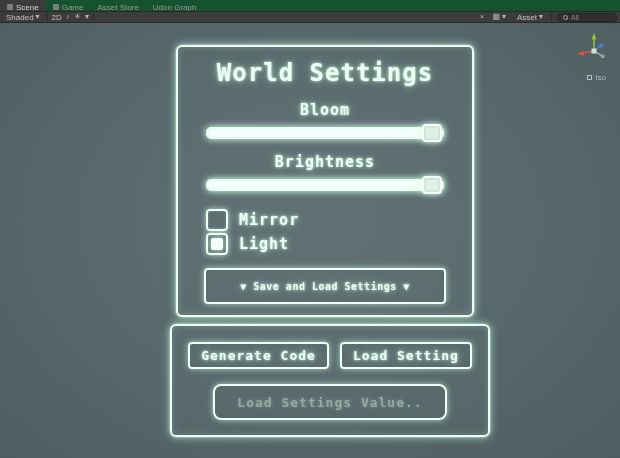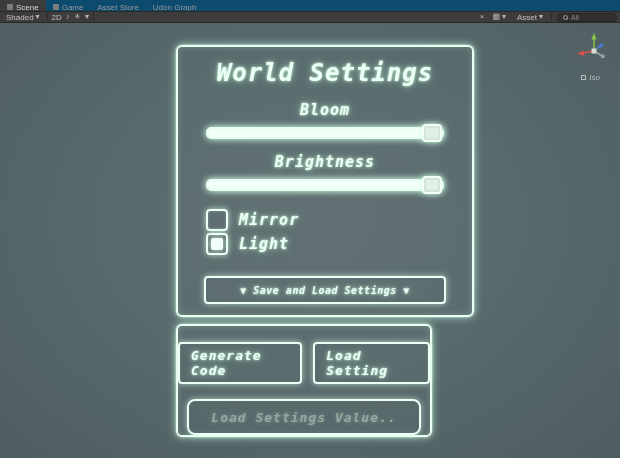--- a/index.html
+++ b/index.html
@@ -5,21 +5,21 @@
   html,body{margin:0;padding:0;background:#222;}
   *{box-sizing:border-box;}
   .root{
     position:relative;width:620px;height:458px;overflow:hidden;
     font-family:"Liberation Sans",sans-serif;
     background:#3c3c3c;
   }
   
   .tab-bar{
     position:absolute;top:0;left:0;right:0;height:14px;
-    background:#0c4a6e;display:flex;align-items:stretch;
+    background:#14532d;display:flex;align-items:stretch;
     font-size:8px;color:#9a9a9a;
   }
   .tab{display:flex;align-items:center;gap:3px;padding:0 7px;cursor:default;}
   .tab.active{background:#3c3c3c;color:#d6d6d6;}
   .tab-cube{width:6px;height:6px;background:#7d7d7d;border-radius:1px;display:inline-block;}
   .toolbar{
     position:absolute;top:11px;left:0;right:0;height:12px;
     background:#3c3c3c;border-top:1px solid #292929;border-bottom:1px solid #2a2a2a;
     display:flex;align-items:center;font-size:8px;color:#c2c2c2;padding:0 3px;gap:5px;
   }
@@ -37,21 +37,20 @@
   .mag::after{content:"";position:absolute;left:3px;top:3px;width:2px;height:1px;background:#9a9a9a;transform:rotate(45deg);}
   .search-input{
     background:transparent;border:none;outline:none;color:#bdbdbd;
     font-size:7px;width:40px;padding:0;font-family:"Liberation Sans",sans-serif;
   }
   .search-input::placeholder{color:#8b8b8b;}
   
   .scene{
     position:absolute;top:23px;left:0;width:620px;height:435px;
     background:radial-gradient(ellipse at 50% 45%, #5e6e71 0%, #586a6d 45%, #4e5d60 100%);
-    font-style:italic;
   }
   
   .glow-panel{
     position:absolute;border:2px solid #eafff3;border-radius:6px;
     box-shadow:0 0 8px rgba(205,255,226,.75),0 0 2px rgba(235,255,244,.9),inset 0 0 7px rgba(205,255,226,.22);
     background:rgba(255,255,255,.02);
     display:flex;flex-direction:column;align-items:center;
     font-family:"DejaVu Sans Mono",monospace;color:#ecfff4;font-weight:700;
   }
   .glow-text{
@@ -83,45 +82,45 @@
   .check-row{display:flex;align-items:center;gap:11px;cursor:default;}
   .checkbox{
     position:relative;width:22px;height:22px;border:2px solid #eefff5;border-radius:4px;
     box-shadow:0 0 6px rgba(205,255,226,.8),inset 0 0 3px rgba(205,255,226,.3);
     flex:0 0 auto;
   }
   .check-inner{position:absolute;inset:3px;border-radius:2px;background:#f1fff8;box-shadow:0 0 6px rgba(215,255,232,.95);display:none;}
   .checkbox.checked .check-inner{display:block;}
   .check-label{font-size:15px;}
   .saveload-btn{
-    margin-top:auto;margin-bottom:11px;width:242px;height:28px;
+    margin-top:auto;margin-bottom:11px;width:242px;height:36px;
     border:2px solid #eefff5;border-radius:4px;
     box-shadow:0 0 6px rgba(205,255,226,.7);
     display:flex;align-items:center;justify-content:center;
     font-size:10px;letter-spacing:.5px;cursor:default;
   }
-  .sl-panel{left:176px;top:301px;width:256px;height:113px;}
+  .sl-panel{left:170px;top:301px;width:320px;height:113px;}
   .btn-row{display:flex;gap:11px;margin-top:16px;}
   .glow-btn{
     border:2px solid #eefff5;border-radius:4px;
     box-shadow:0 0 6px rgba(205,255,226,.7);
     padding:4px 11px;font-size:13px;cursor:default;
   }
   .load-field{
     margin-top:15px;width:234px;height:36px;
     border:2px solid #eefff5;border-radius:8px;
     box-shadow:0 0 6px rgba(205,255,226,.7);
     display:flex;align-items:center;justify-content:center;
     font-size:13px;color:#94aba1;letter-spacing:1px;
     text-shadow:0 0 4px rgba(160,200,180,.5);
   }
   
   .axis-gizmo{position:absolute;right:4px;top:6px;width:44px;height:44px;}
   .iso-label{
-    position:absolute;right:20px;top:50px;display:flex;align-items:center;gap:3px;
+    position:absolute;right:14px;top:50px;display:flex;align-items:center;gap:3px;
     color:#b4bcbc;font-size:8px;font-family:"Liberation Sans",sans-serif;
   }
   .iso-cube{width:5px;height:5px;border:1px solid #b4bcbc;display:inline-block;}
 </style>
 </head>
 <body>
 
 <div class="root">
 
   <div class="tab-bar">

